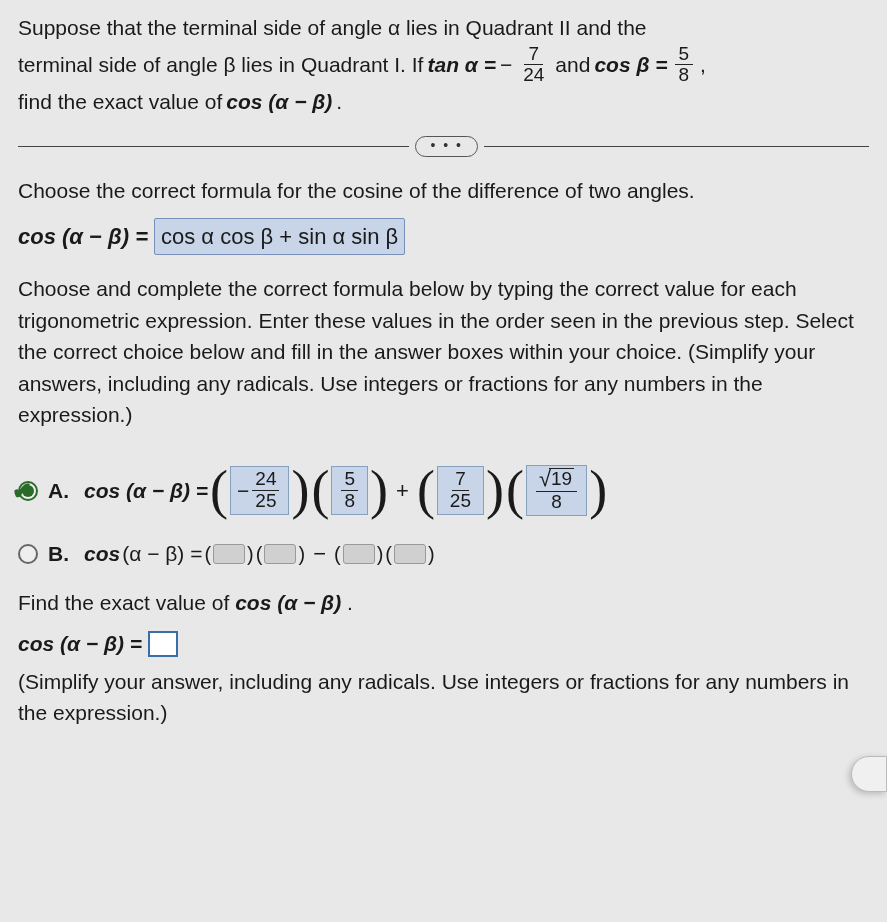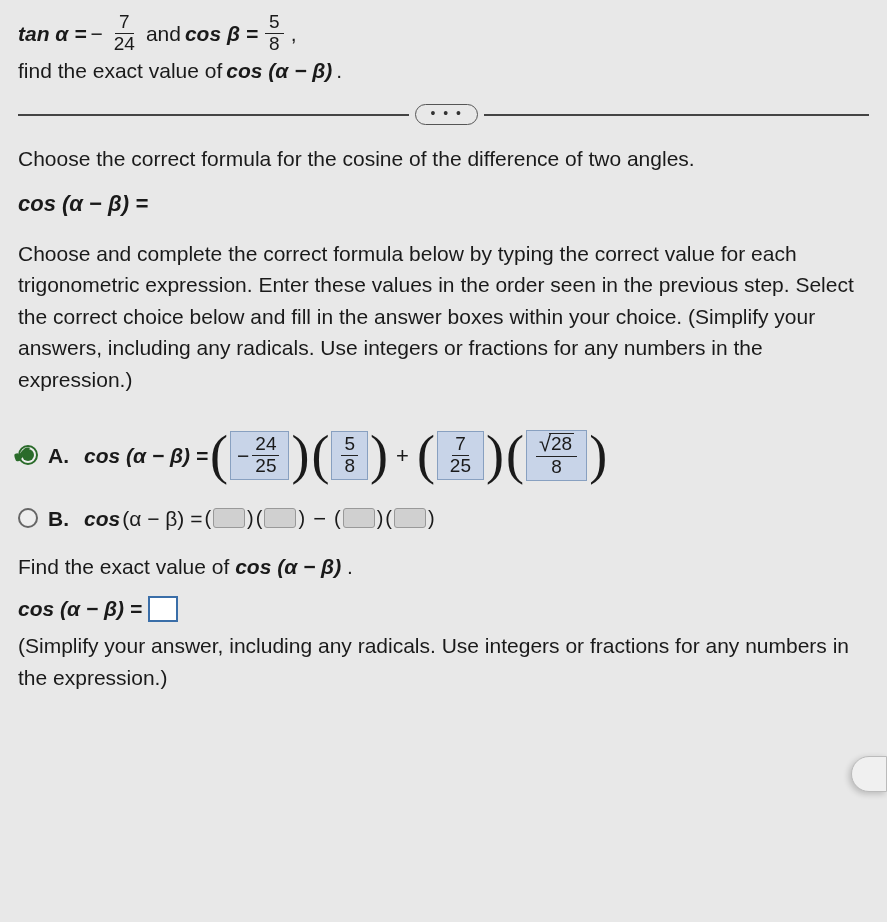--- a/index.html
+++ b/index.html
@@ -154,20 +154,24 @@
       background: #f0f0f0;
       border: 1px solid #bbb;
       box-shadow: -2px 2px 6px rgba(0,0,0,0.2);
     }
   </style>
 </head>
 <body>
 
 <div class="problem-text">
   <div class="line">
+      <span>Suppose that the terminal side of angle α lies in Quadrant II and the</span>
+    </div>
+  <div class="line">
+    <span>terminal side of angle β lies in Quadrant I. If </span>
     <span class="bold">tan α = </span>
     <span> − </span>
     <span class="frac">
       <span class="num">7</span>
       <span class="den">24</span>
     </span>
     <span> and </span>
     <span class="bold">cos β = </span>
     <span class="frac">
       <span class="num">5</span>
@@ -185,20 +189,21 @@
 <div class="divider-row">
   <div class="divider-line divider-left"></div>
   <div class="pill">• • •</div>
   <div class="divider-line divider-right"></div>
 </div>
 
 <div class="section">Choose the correct formula for the cosine of the difference of two angles.</div>
 
 <div class="formula-line">
   <span class="bold">cos (α − β) = </span>
+  <span class="filled-blank">cos α cos β +  sin α sin β</span>
 </div>
 
 <div class="instructions">Choose and complete the correct formula below by typing the correct value for each trigonometric expression. Enter these values in the order seen in the previous step. Select the correct choice below and fill in the answer boxes within your choice. (Simplify your answers, including any radicals. Use integers or fractions for any numbers in the expression.)</div>
 
 <div class="gap"></div>
 
 <div class="choice-row">
   <div style="position:relative;">
     <div class="radio selected"></div>
     <span class="check-overlay">✔</span>
@@ -231,21 +236,21 @@
         <span class="den">25</span>
       </span>
     </span>
     <span class="big-paren">)</span>
     <span class="big-paren">(</span>
     <span class="term-box">
       <span class="frac small-frac">
         <span class="num">
           <span class="sqrt">
             <span class="radical">√</span>
-              <span class="radicand">28</span>
+              <span class="radicand">19</span>
           </span>
         </span>
         <span class="den">8</span>
       </span>
     </span>
     <span class="big-paren">)</span>
   </div>
 </div>
 
 <div class="choice-row" style="min-height:34px;">

